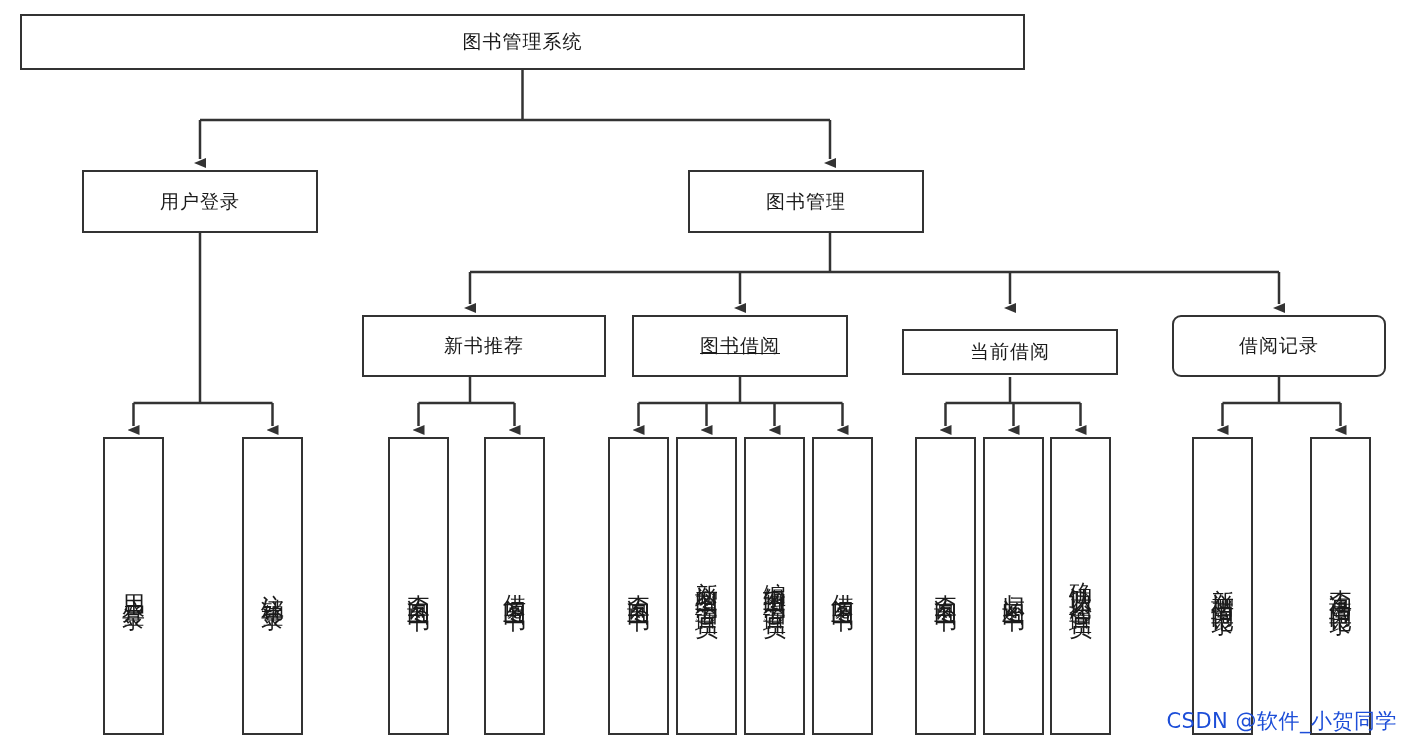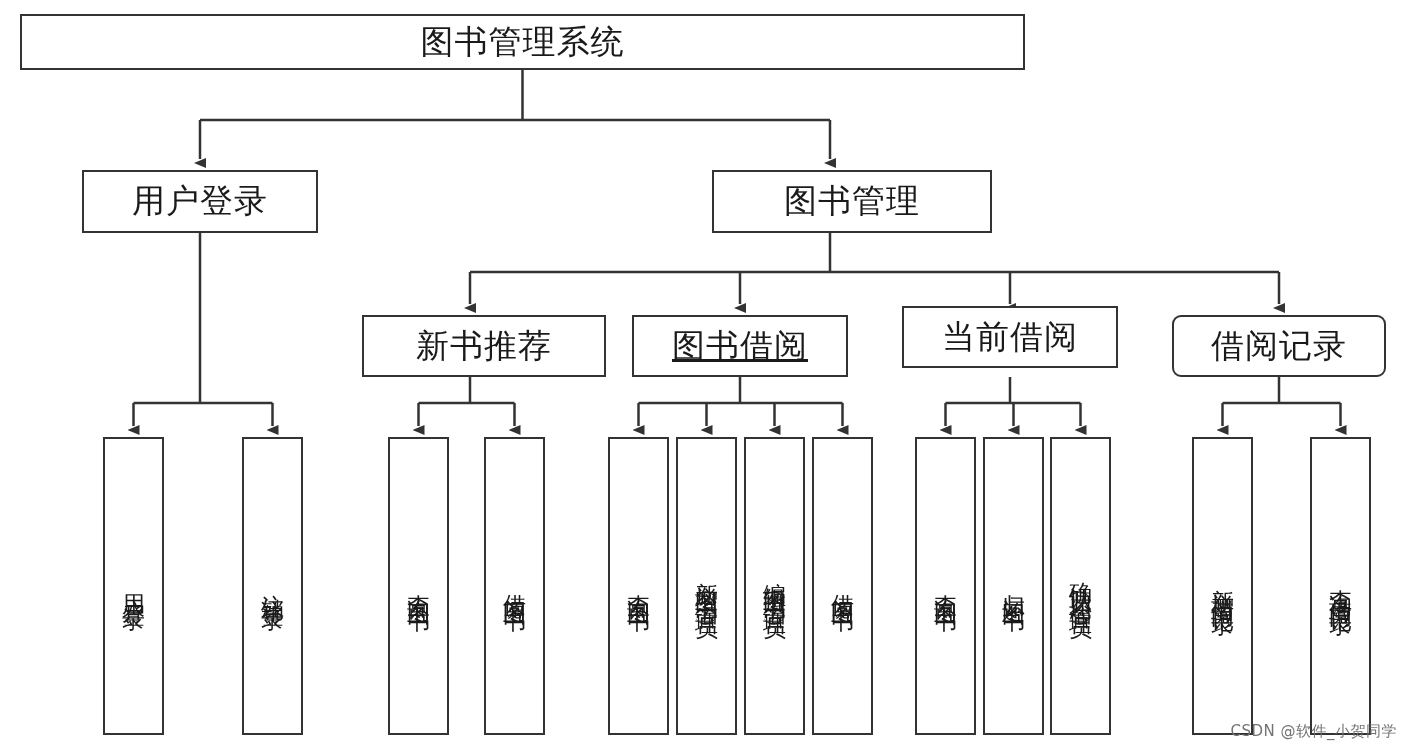--- a/index.html
+++ b/index.html
@@ -29,21 +29,21 @@
     position: absolute;
     box-sizing: border-box;
     border: 2.5px solid #333333;
     background: #ffffff;
     display: flex;
     align-items: center;
     justify-content: center;
     color: #1a1a1a;
   }
   .node.horizontal {
-    font-size: 33px;
+    font-size: 19px;
     letter-spacing: 1px;
     text-align: center;
   }
   .node.vertical {
     font-size: 23px;
   }
   .node.vertical .vtext {
     writing-mode: vertical-rl;
     text-orientation: upright;
     letter-spacing: 5px;
@@ -51,23 +51,23 @@
     white-space: nowrap;
     display: block;
   }
   .node .htext {
     display: block;
     white-space: nowrap;
   }
   .watermark {
     position: absolute;
     right: 8px;
-    bottom: 6px;
-    font-size: 15px;
-    color: #737373;
+    bottom: 12px;
+    font-size: 21px;
+    color: #1d4ed8;
     white-space: nowrap;
     letter-spacing: 0.5px;
   }
 </style>
 </head>
 <body>
 
 <div id="canvas">
 
   <svg class="edges" viewBox="0 0 1405 747" xmlns="http://www.w3.org/2000/svg">
@@ -113,30 +113,30 @@
       </g>
   </svg>
 
   <div id="node-layer">
       <div class="node horizontal" style="left: 20px; top: 14px; width: 1005px; height: 56px;">
         <span class="htext">图书管理系统</span>
       </div>
       <div class="node horizontal" style="left: 82px; top: 170px; width: 236px; height: 63px;">
         <span class="htext">用户登录</span>
       </div>
-      <div class="node horizontal" style="left: 712px; top: 170px; width: 280px; height: 63px;">
+      <div class="node horizontal" style="left: 688px; top: 170px; width: 236px; height: 63px;">
         <span class="htext">图书管理</span>
       </div>
       <div class="node horizontal" style="left: 362px; top: 315px; width: 244px; height: 62px;">
         <span class="htext">新书推荐</span>
       </div>
       <div class="node horizontal" style="left: 632px; top: 315px; width: 216px; height: 62px; text-decoration: underline;">
         <span class="htext">图书借阅</span>
       </div>
-      <div class="node horizontal" style="left: 902px; top: 306px; width: 216px; height: 62px;">
+      <div class="node horizontal" style="left: 902px; top: 329px; width: 216px; height: 46px;">
         <span class="htext">当前借阅</span>
       </div>
       <div class="node horizontal" style="left: 1172px; top: 315px; width: 214px; height: 62px; border-radius: 9px;">
         <span class="htext">借阅记录</span>
       </div>
       <div class="node vertical" style="left: 103px; top: 437px; width: 61px; height: 298px;">
         <span class="vtext">用户登录</span>
       </div>
       <div class="node vertical" style="left: 242px; top: 437px; width: 61px; height: 298px;">
         <span class="vtext">注销登录</span>

